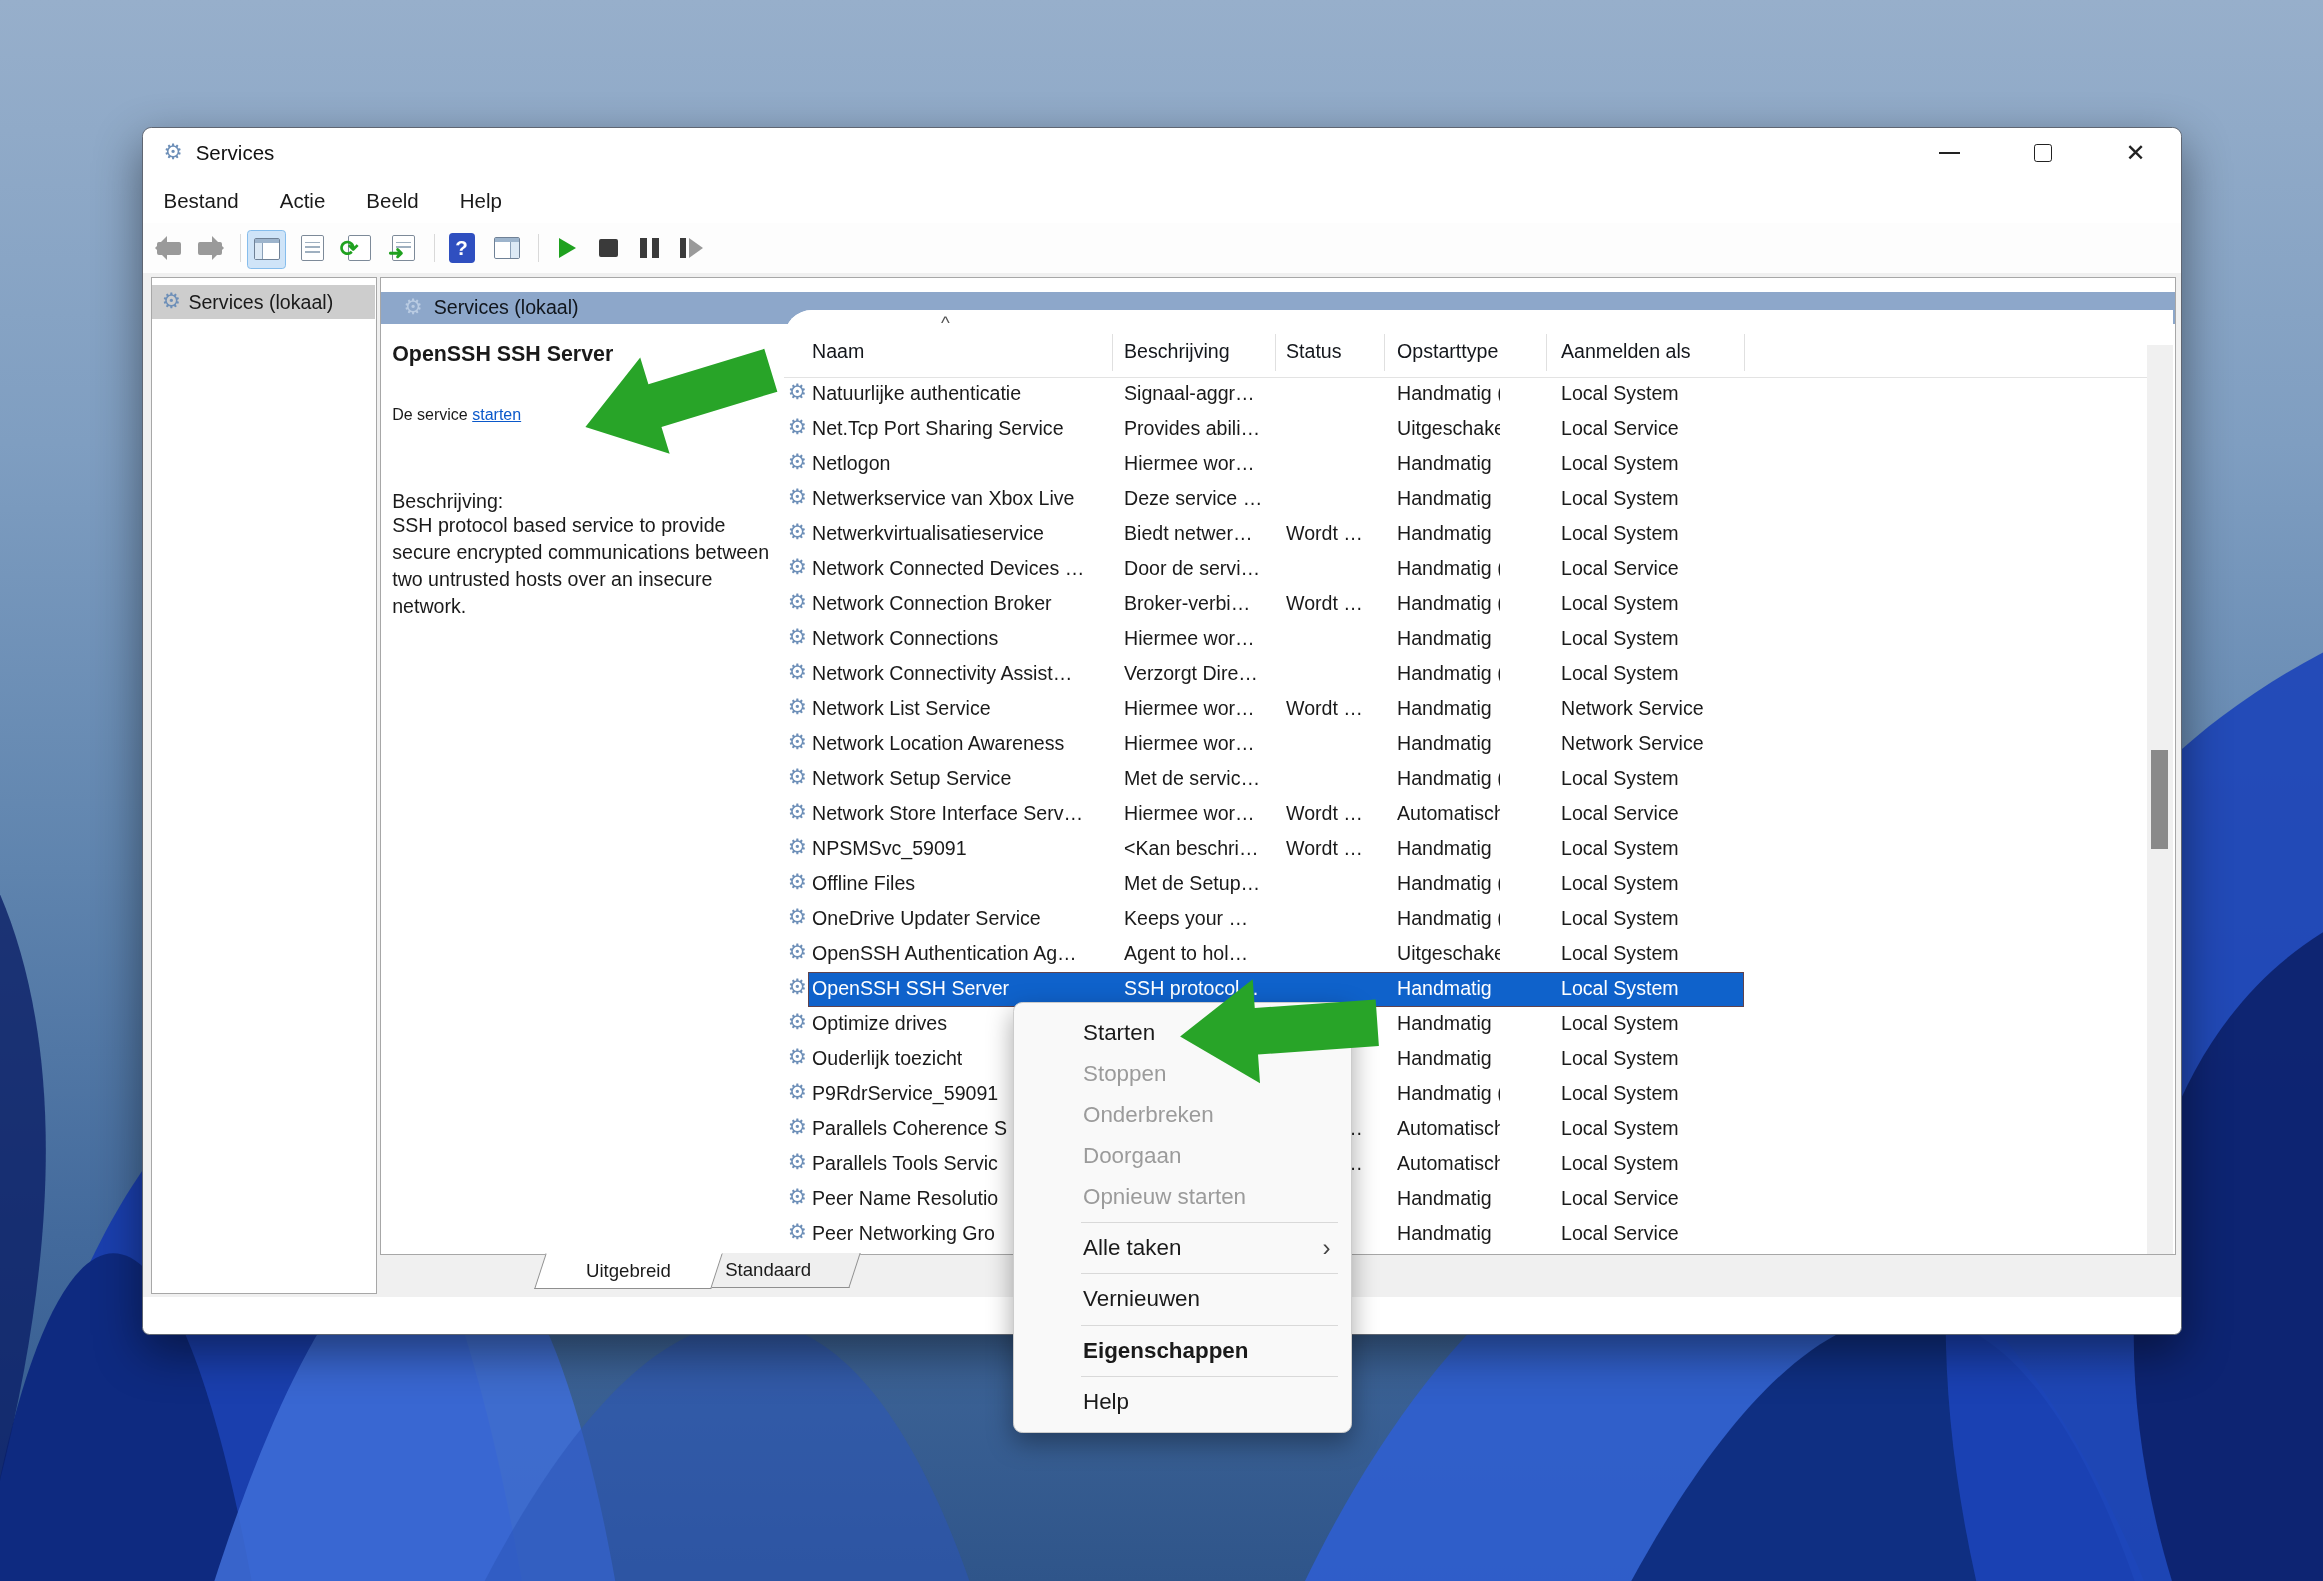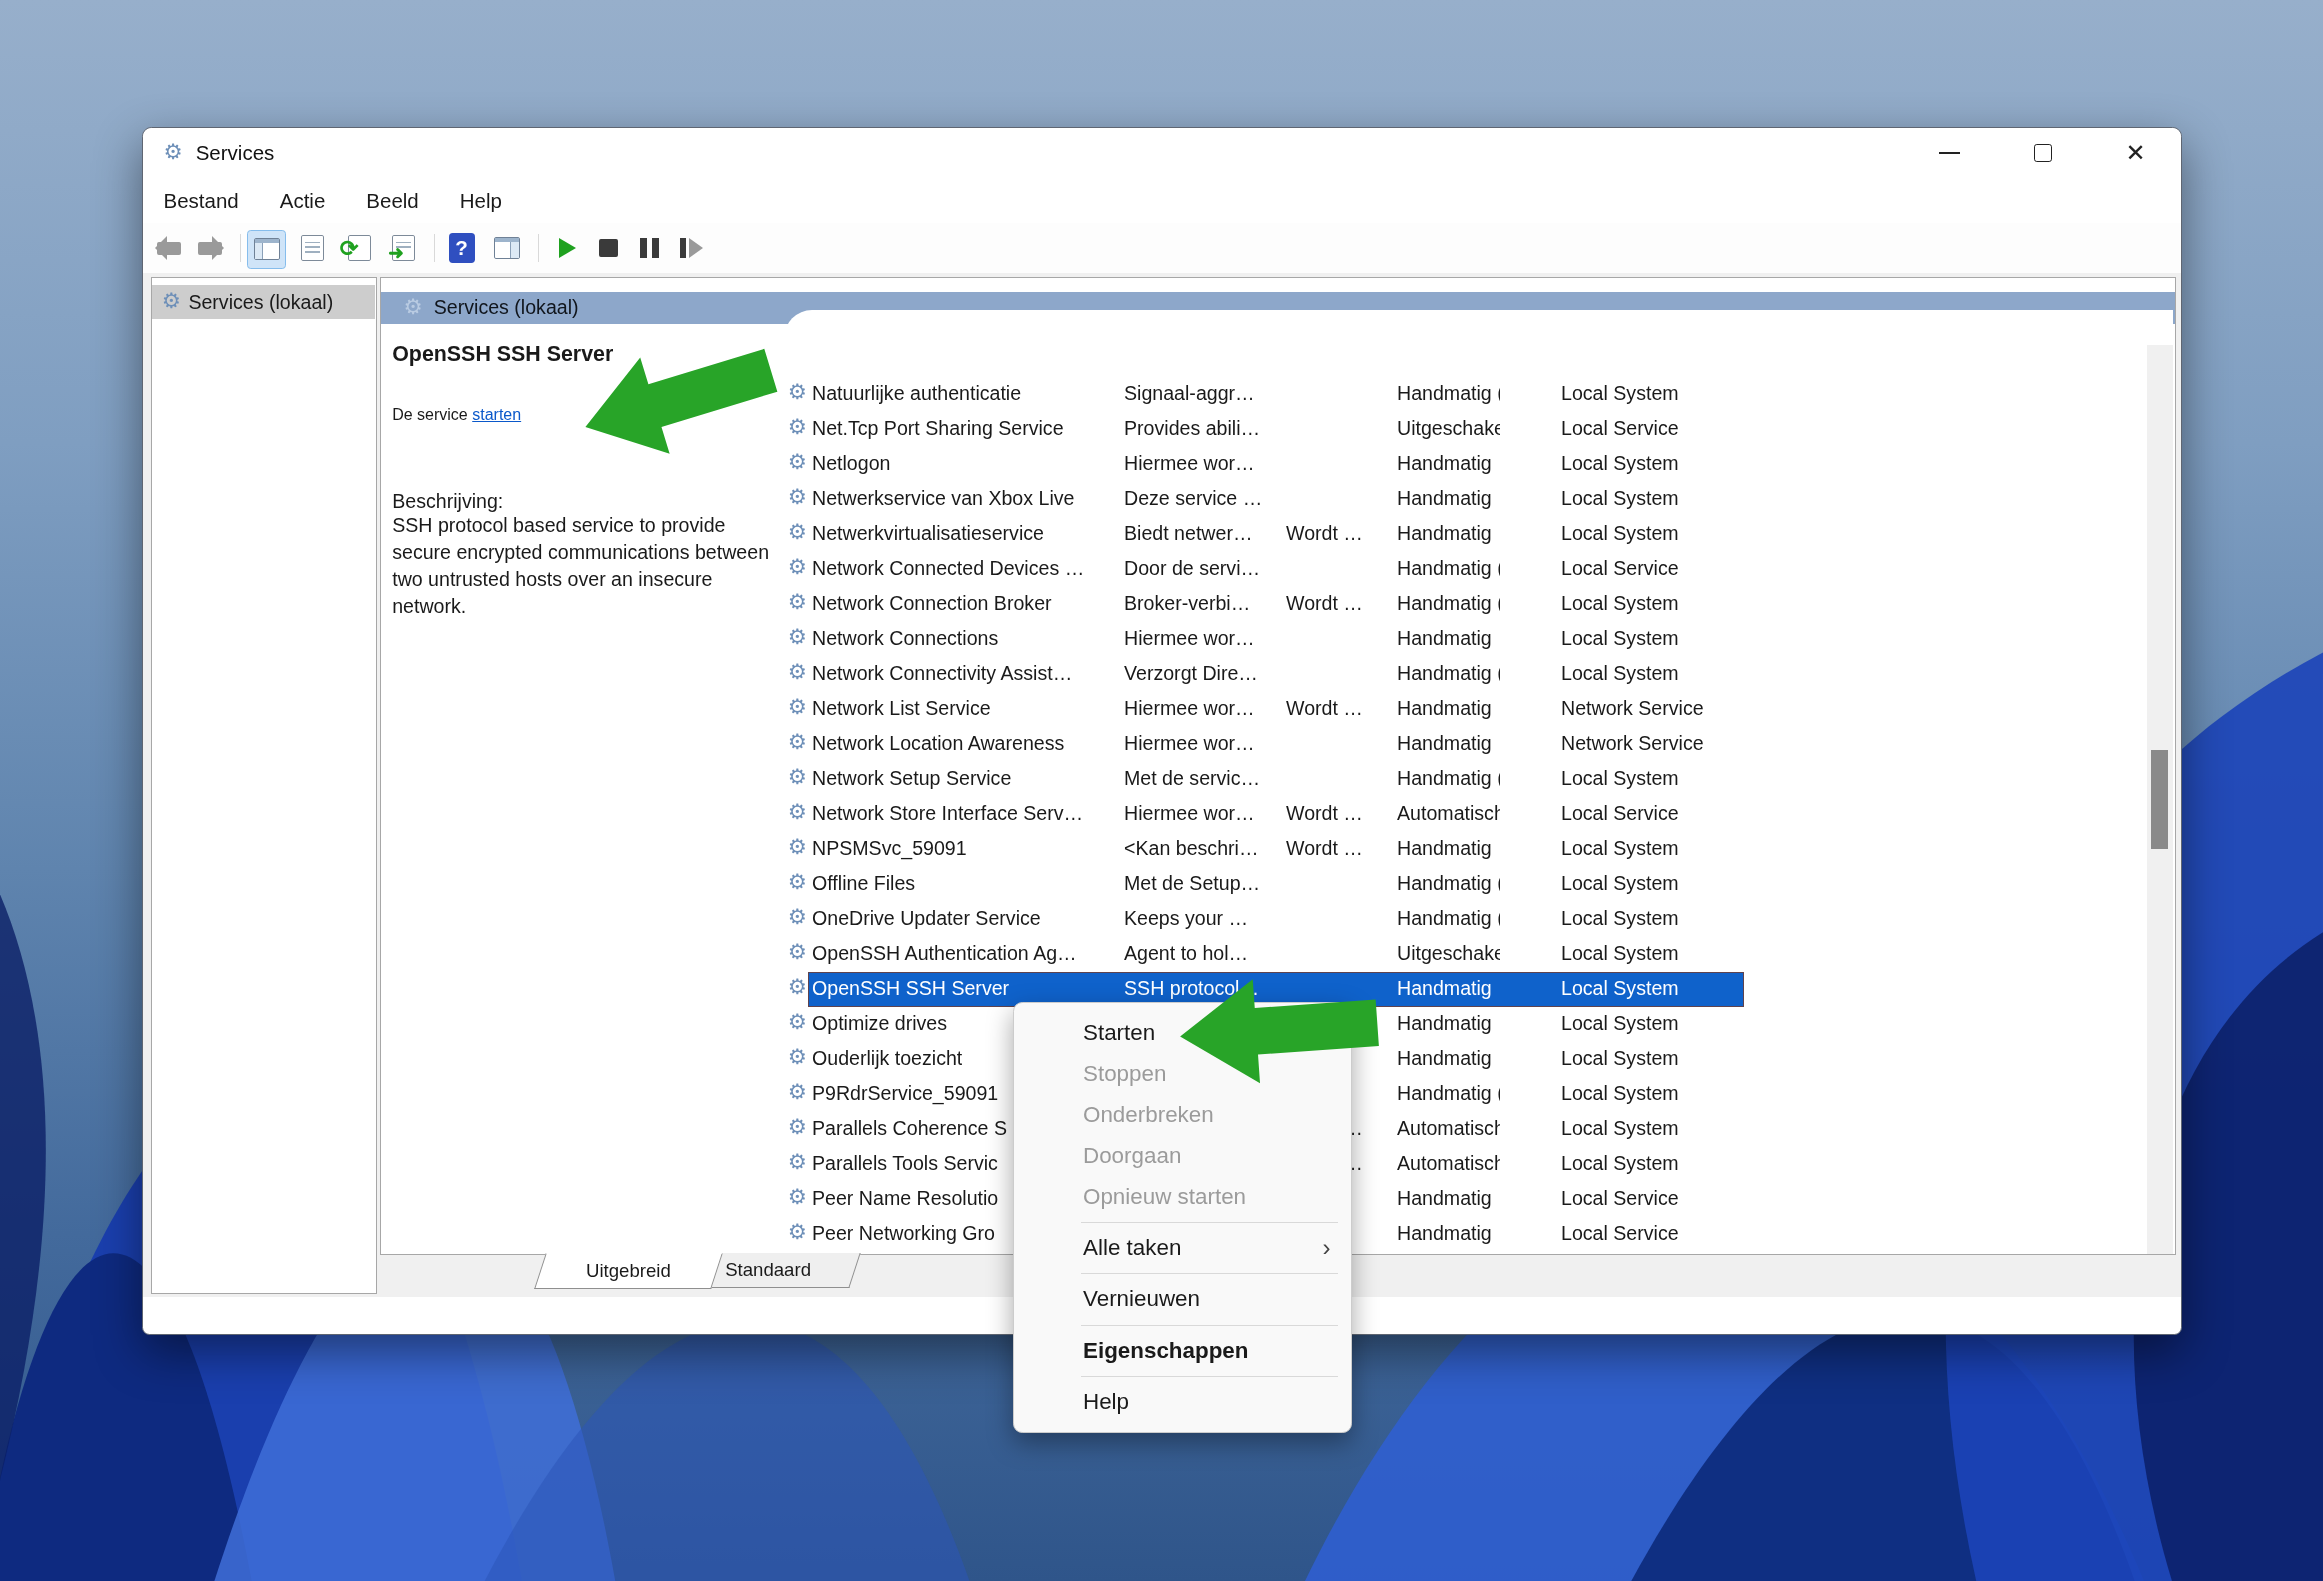--- a/index.html
+++ b/index.html
@@ -234,20 +234,33 @@
         </div>
 
         <div class="descpane">
           <div class="svc-title">OpenSSH SSH Server</div>
           <div class="svc-action"><span>De service </span><a href="#">starten</a></div>
           <div class="desc-label">Beschrijving:</div>
           <div class="desc-text">SSH protocol based service to provide secure encrypted communications between two untrusted hosts over an insecure network.</div>
         </div>
 
         <div class="listpanel">
+          <div class="lheader">
+            <span class="sort-caret"></span>
+            <span class="hcell" style="left:28px">Naam</span>
+            <span class="hcell" style="left:340px">Beschrijving</span>
+            <span class="hcell" style="left:502px">Status</span>
+            <span class="hcell" style="left:613px">Opstarttype</span>
+            <span class="hcell" style="left:777px">Aanmelden als</span>
+            <div class="hsep" style="left:328px"></div>
+            <div class="hsep" style="left:491px"></div>
+            <div class="hsep" style="left:600px"></div>
+            <div class="hsep" style="left:762px"></div>
+            <div class="hsep" style="left:960px"></div>
+          </div>
           <div class="lrows">
 
               <div class="lrow">
                 <span class="gear-ic">⚙</span>
                 <span class="cell c-name">Natuurlijke authenticatie</span>
                 <span class="cell c-desc">Signaal-aggr…</span>
                 <span class="cell c-status"></span>
                 <span class="cell c-start">Handmatig (…</span>
                 <span class="cell c-logon">Local System</span>
               </div>

